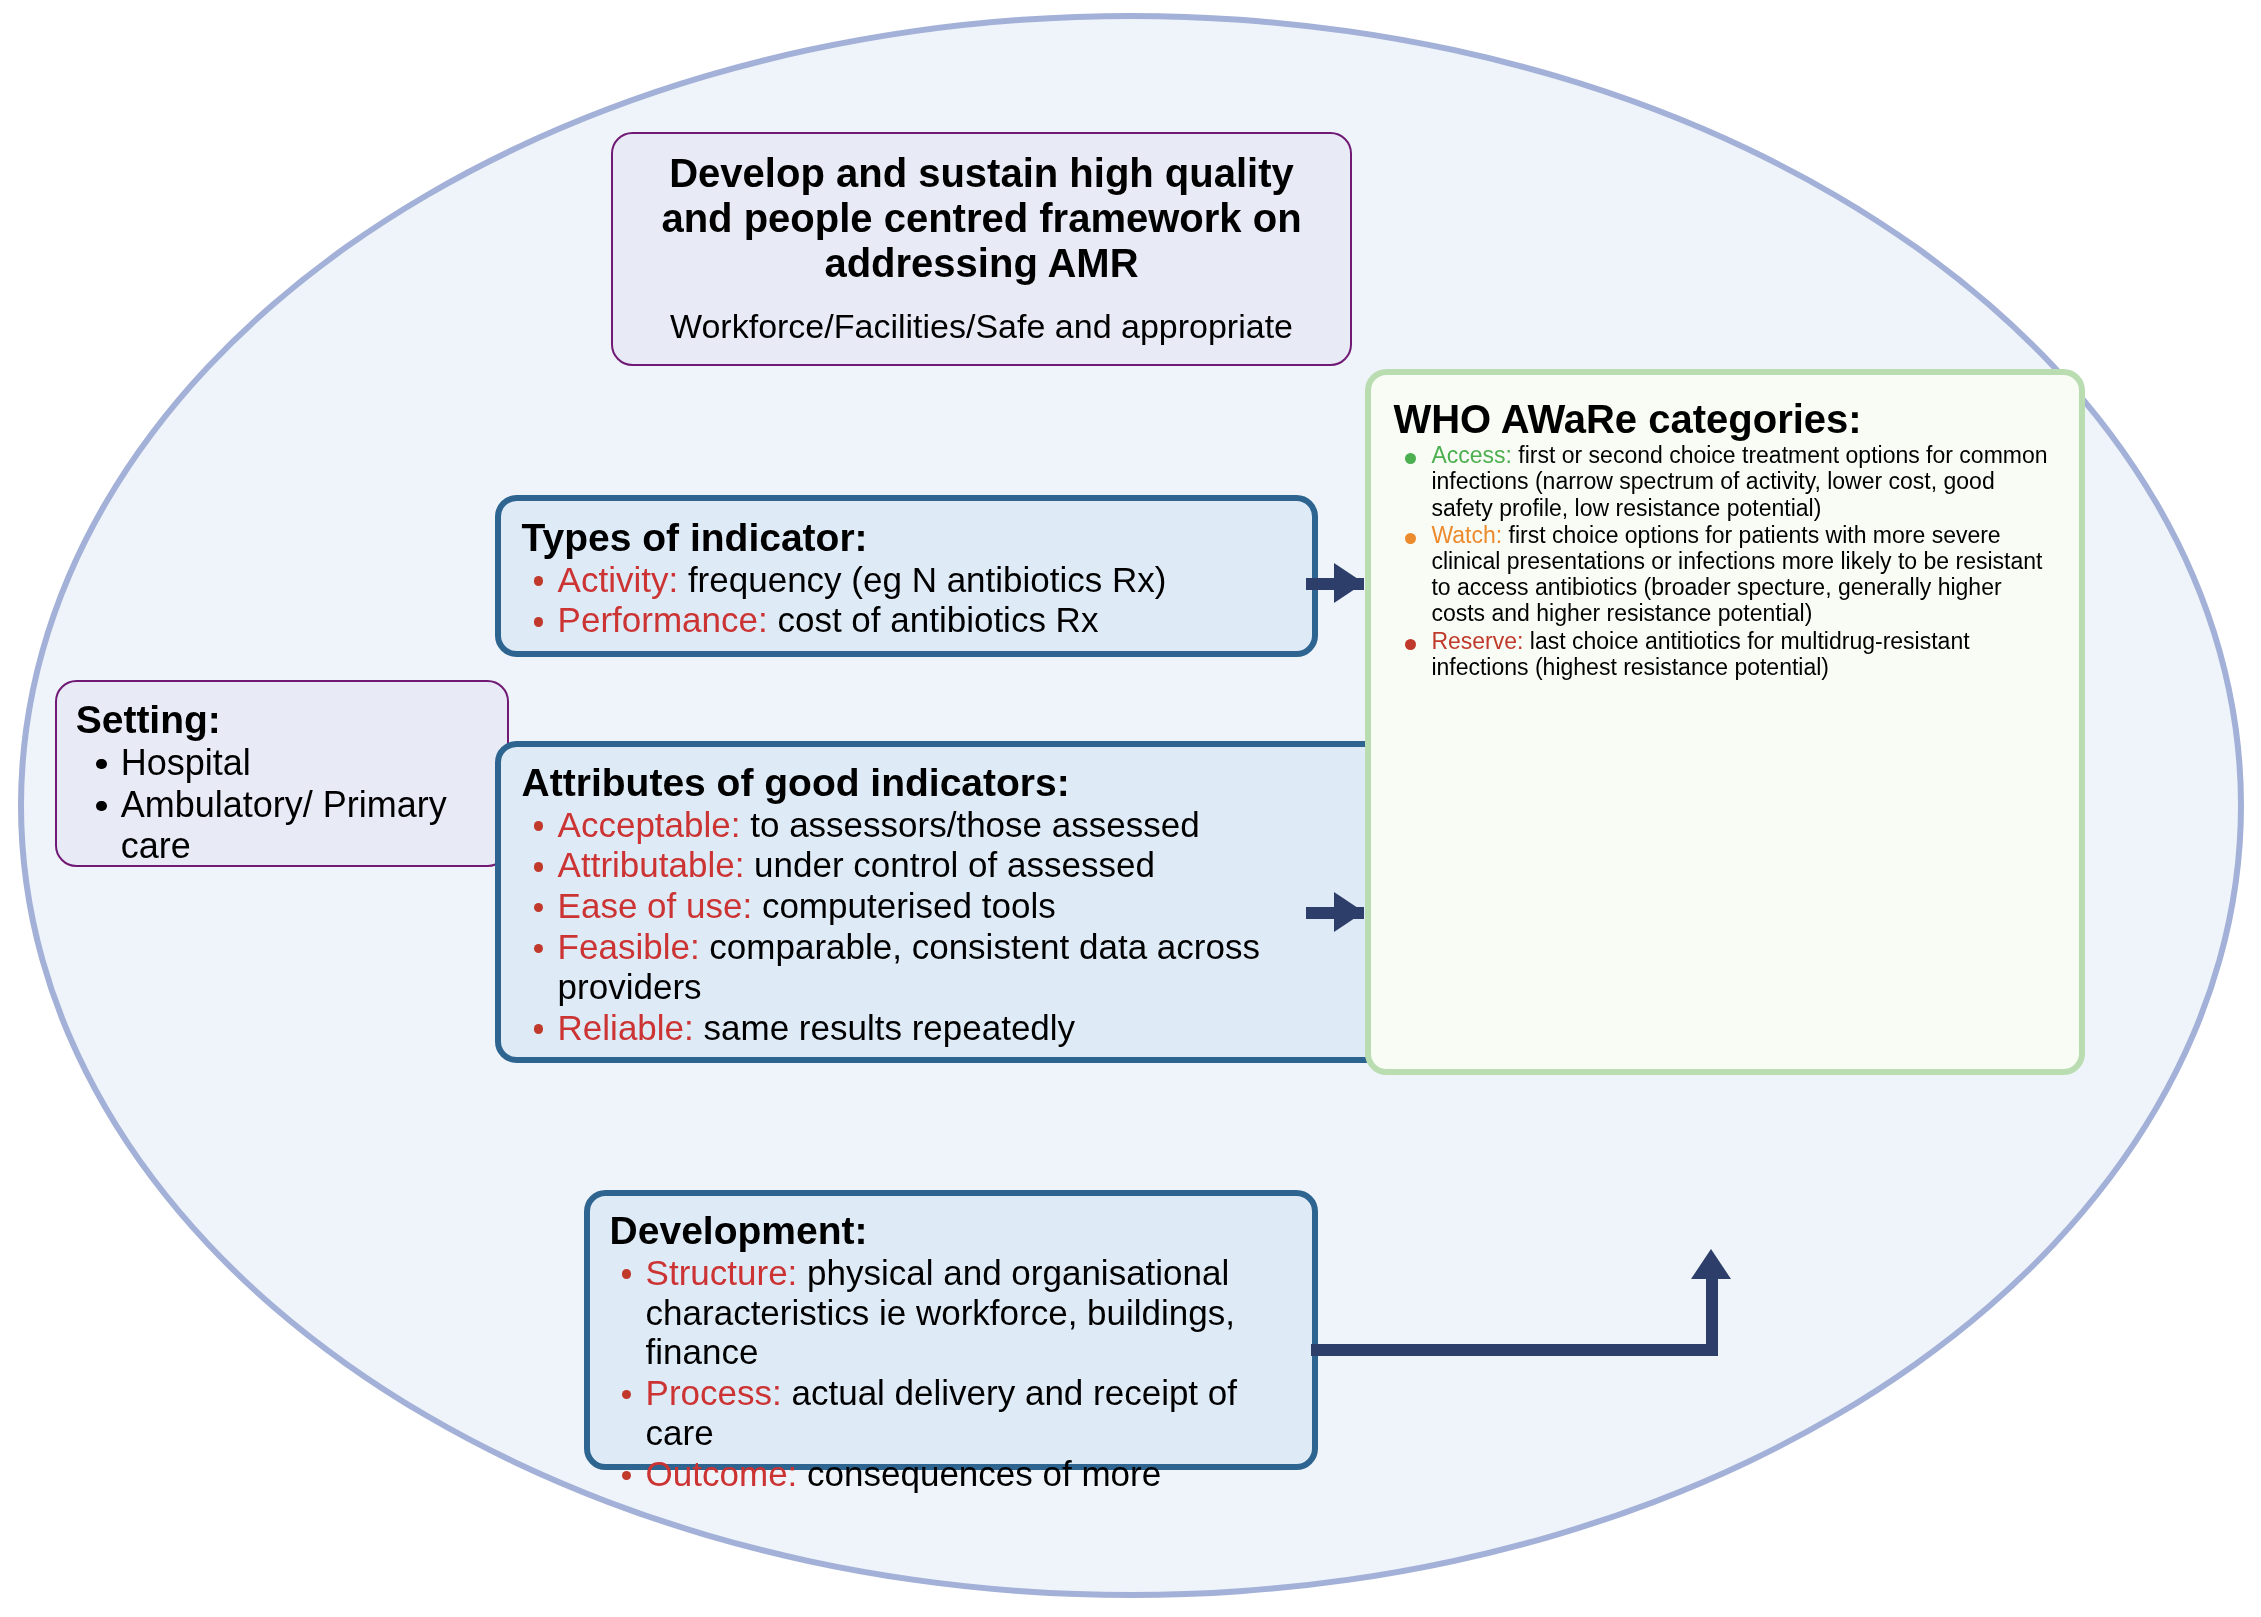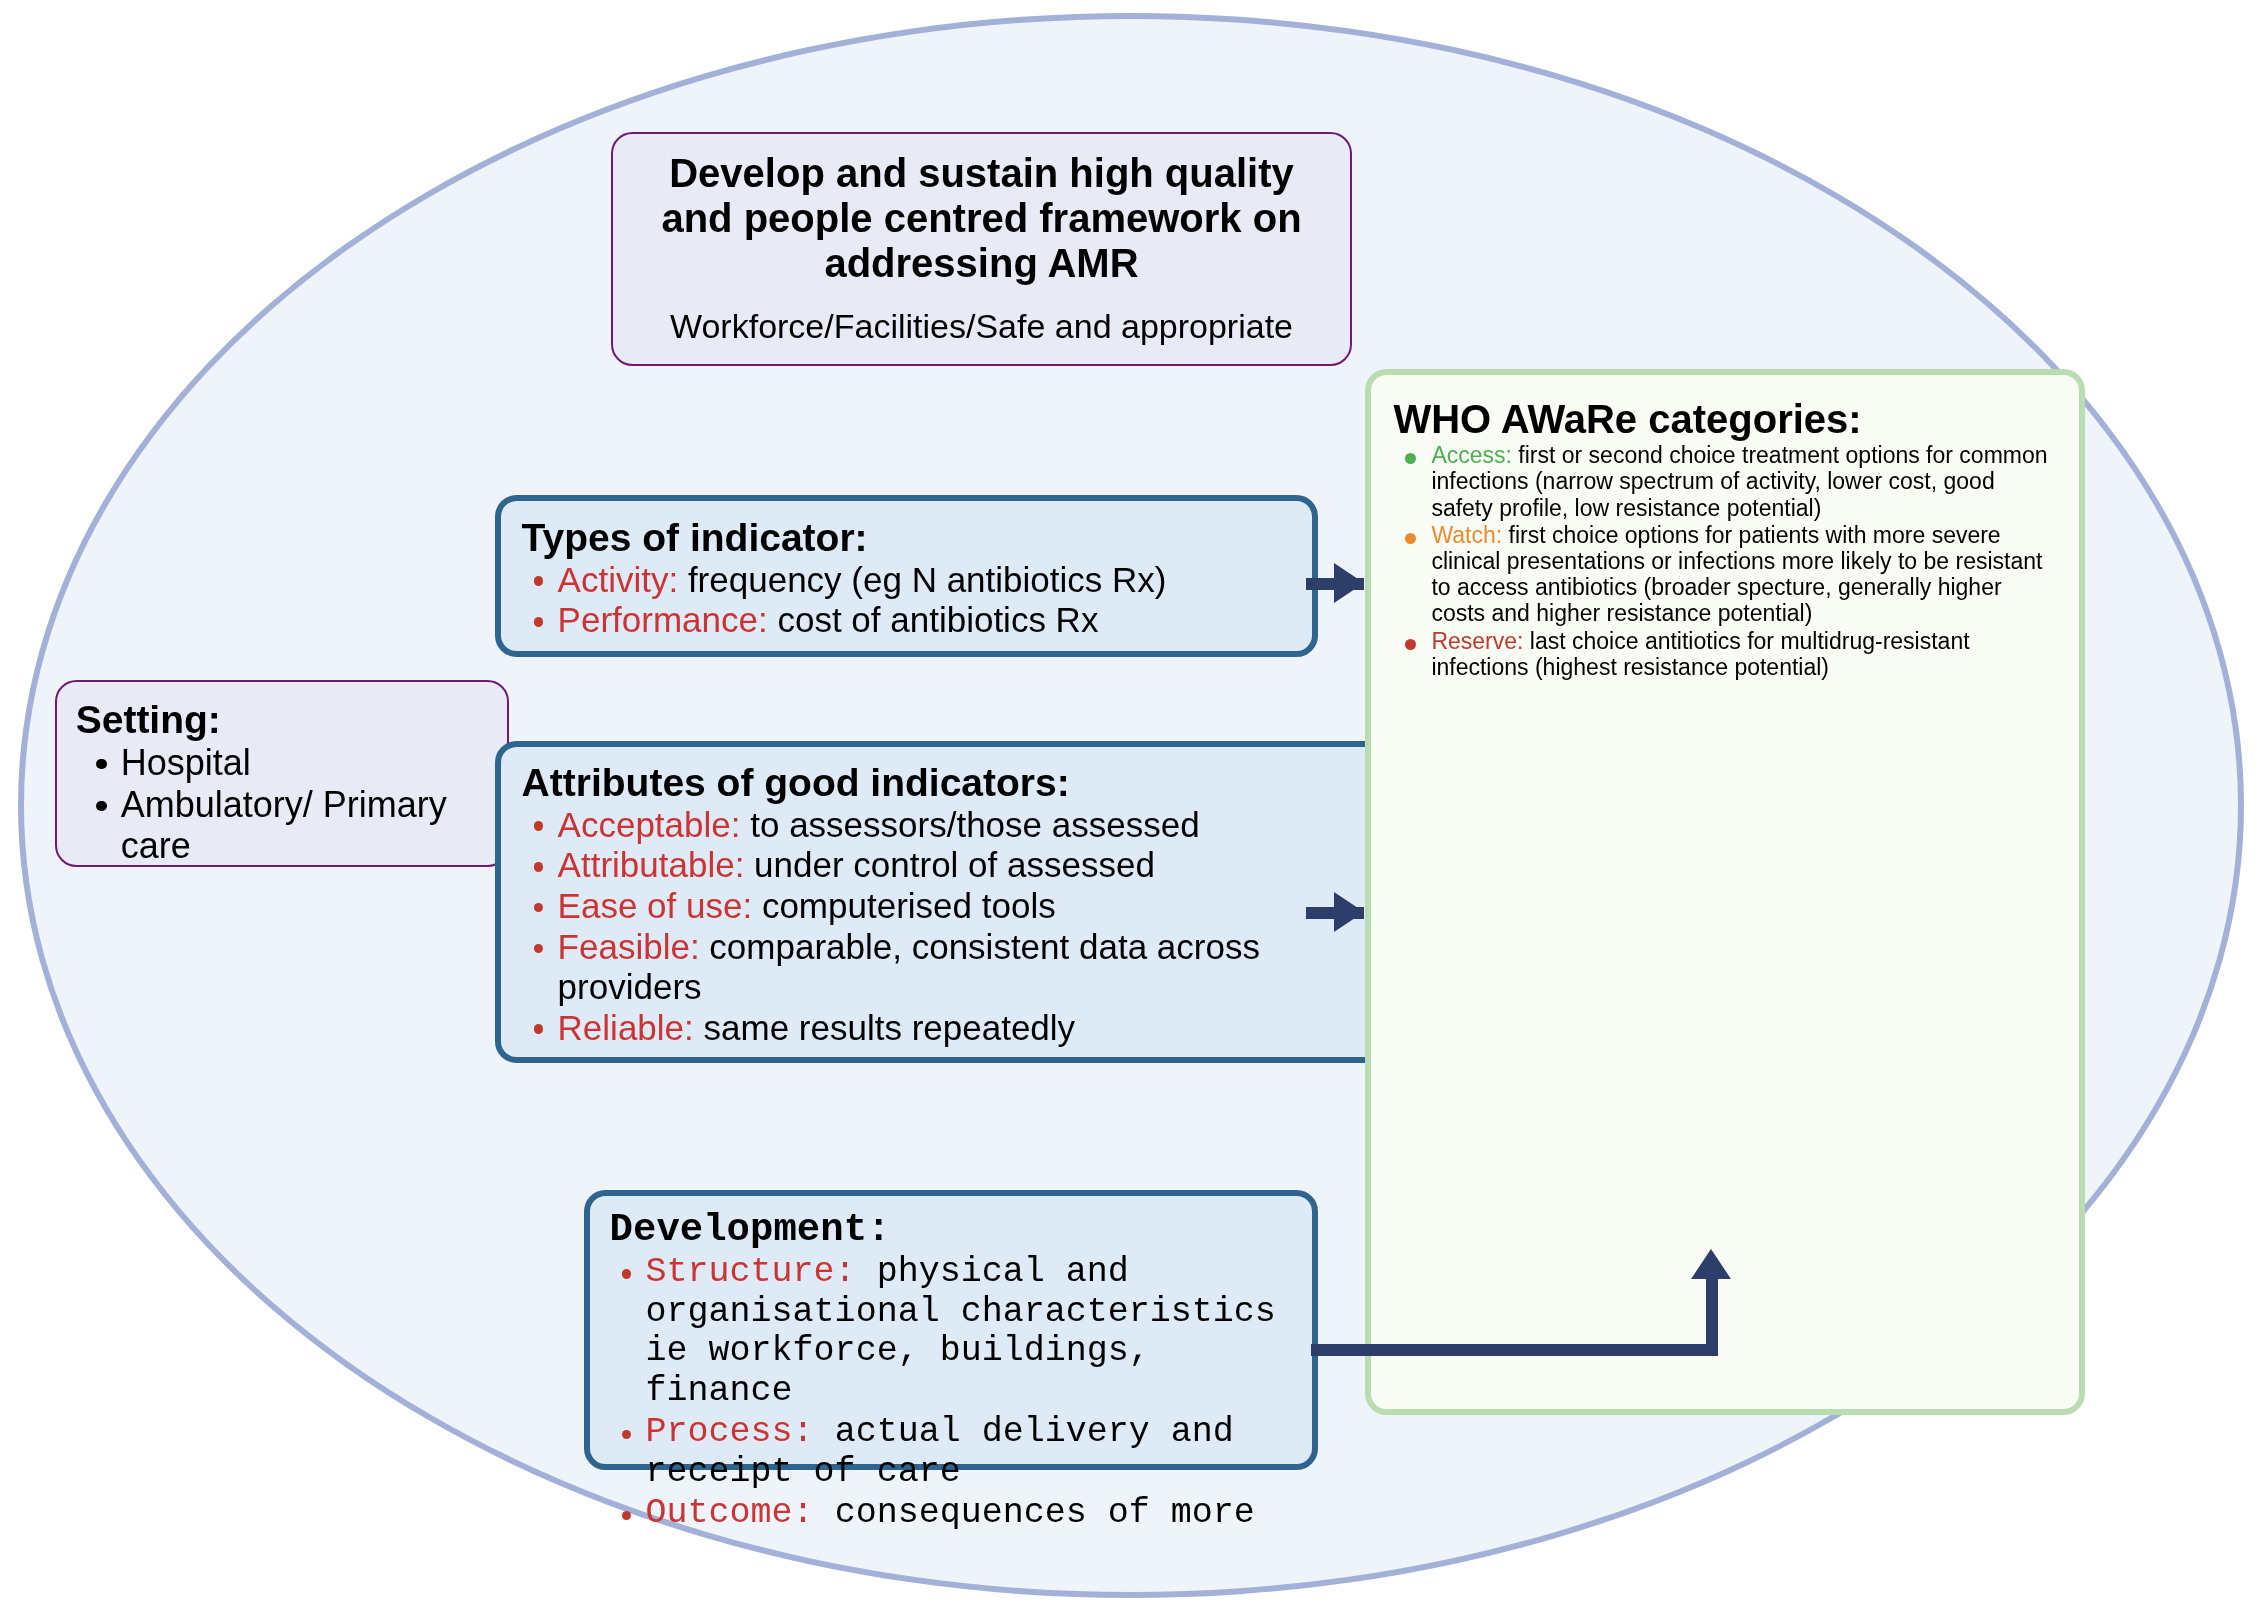--- a/index.html
+++ b/index.html
@@ -116,28 +116,27 @@
     left: 495px; top: 741px; width: 927px; height: 322px;
     padding: 14px 17px 0 20.6px;
   }
   #attributes .hdr { font-size: 39px; }
   #attributes ul.blist > li { font-size: 35px; }
 
   
   #development {
     left: 584px; top: 1190px; width: 734px; height: 280px;
     padding: 13px 16px 0 19.6px;
-    font-family: Liberation Mono, monospace;
   }
   #development .hdr { font-size: 39px; }
   #development ul.blist > li { font-size: 35px; }
 
   
   #aware {
-    left: 1365px; top: 369px; width: 720px; height: 1046px;
+    left: 1365px; top: 369px; width: 720px; height: 706px;
     padding: 22.4px 18.7px 0 22.4px;
   }
   #aware .hdr { font-size: 40px; }
   #aware ul.blist > li { font-size: 23px; padding-left: 38px; }
   #aware ul.blist > li .dot { left: 11.2px; width: 11.2px; height: 11.2px; }
 
   
   .arrow-line {
     position: absolute;
     background: #2e3e6b;

